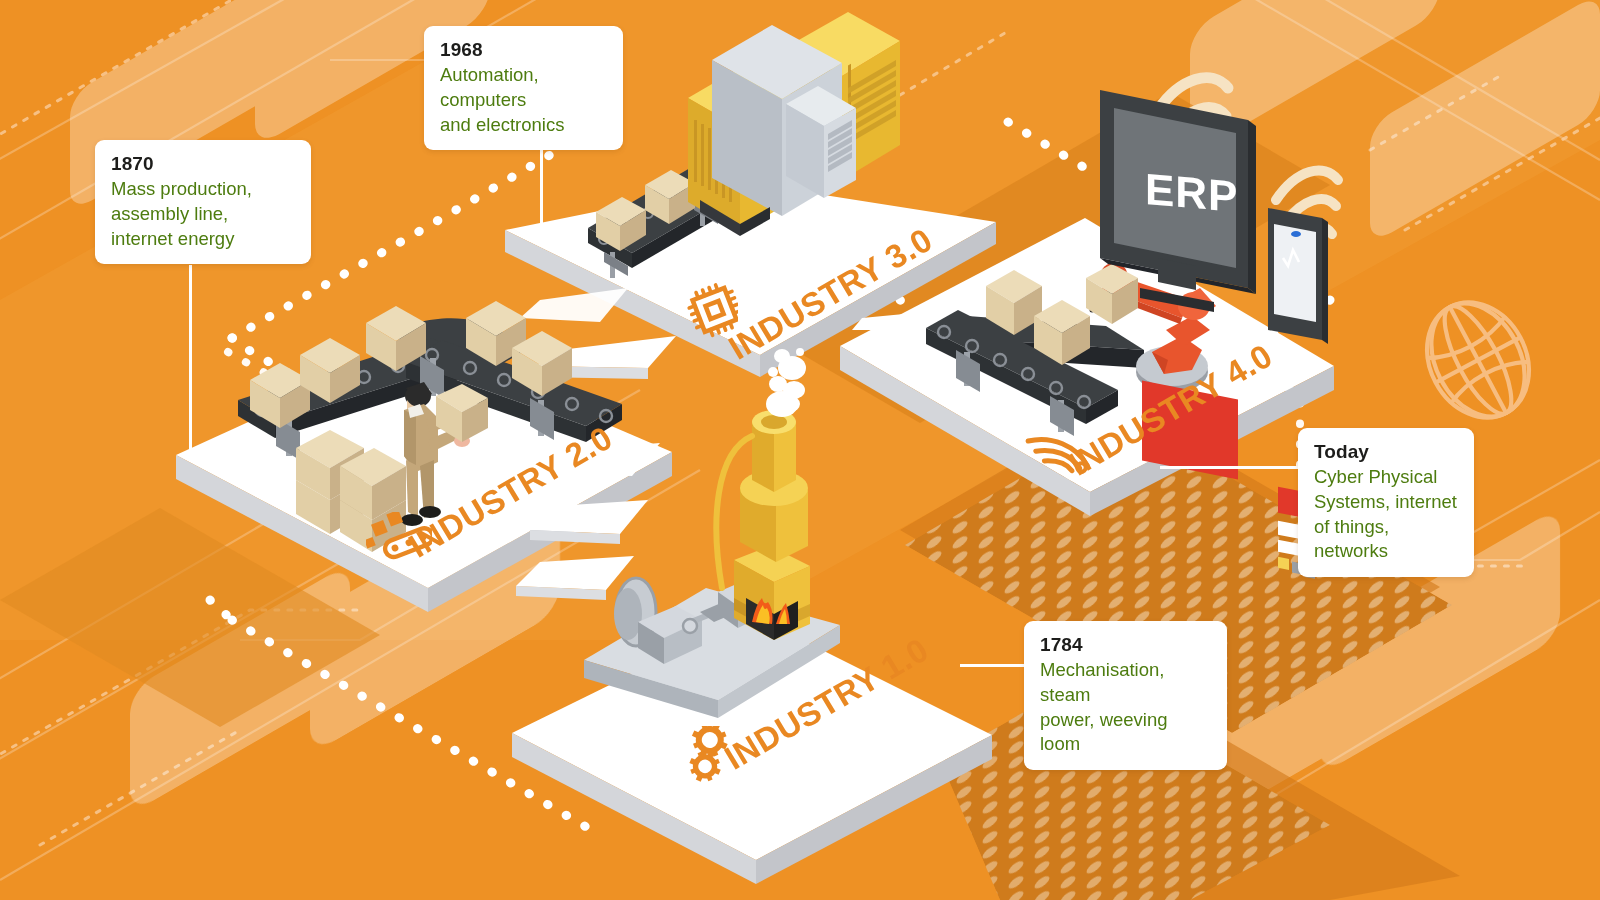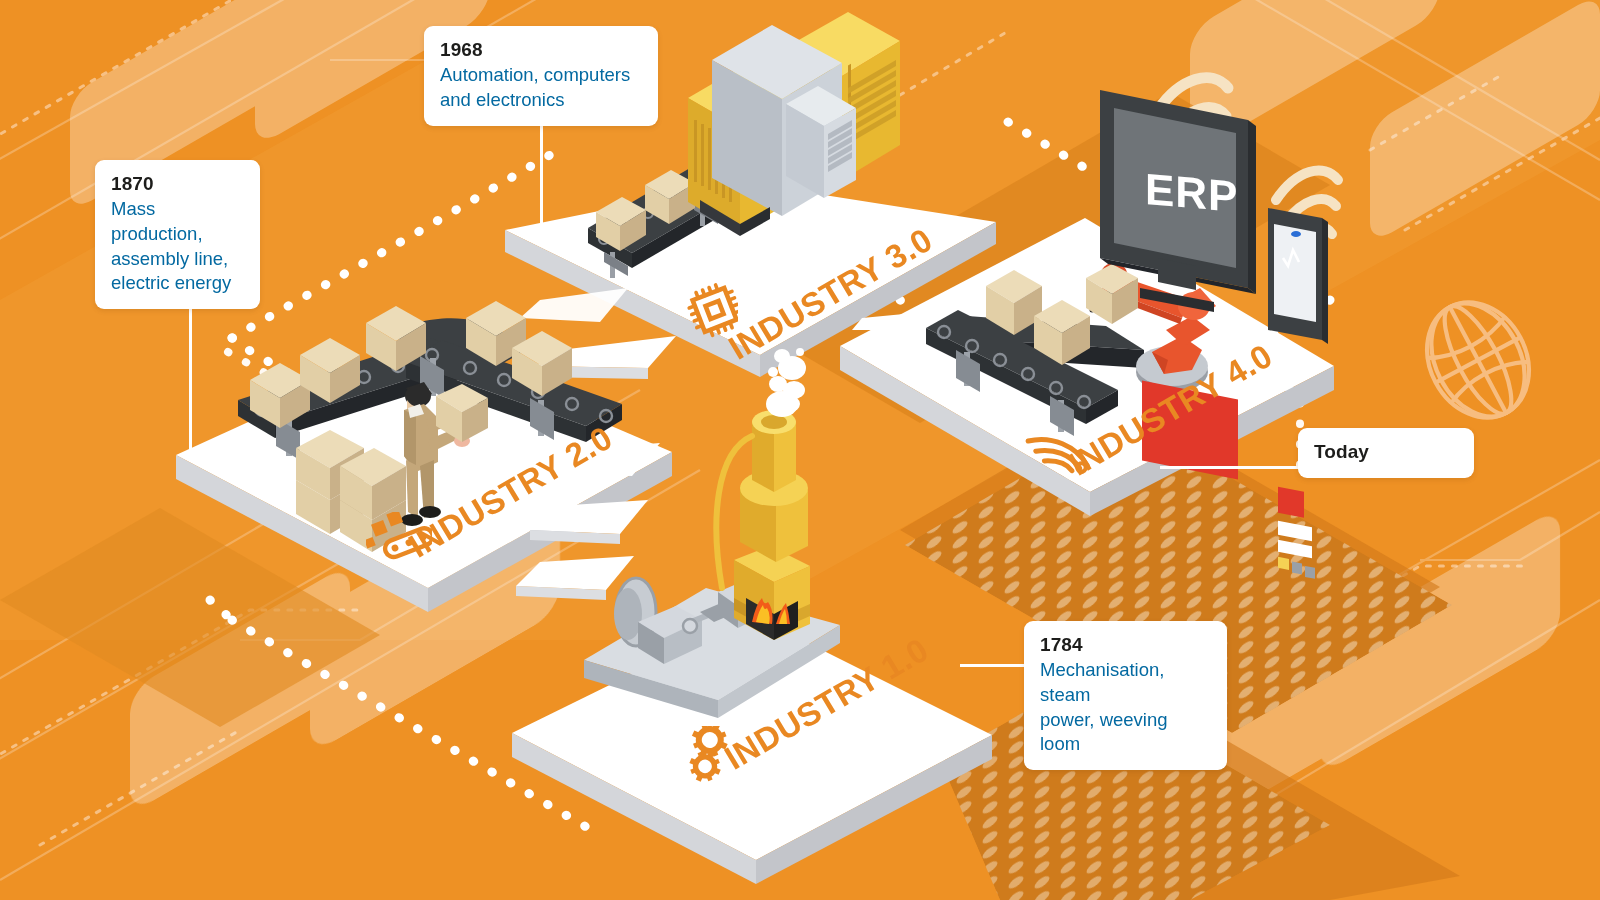--- a/index.html
+++ b/index.html
@@ -22,27 +22,27 @@
     box-shadow:0 2px 5px rgba(120,60,0,.16);
     padding:11px 16px 13px 16px;
     box-sizing:border-box;
     z-index:40;
   }
   .callout .yr{
     font-size:19px;font-weight:bold;color:#1d1d1b;
     line-height:1.34;letter-spacing:.1px;margin:0 0 1px 0;
   }
   .callout .ds{
-    font-size:18.5px;color:#0369a1;line-height:1.33;
+    font-size:18.5px;color:#4d7c0f;line-height:1.33;
     letter-spacing:0px;margin:0;white-space:pre-line;
   }
   .leader{position:absolute;background:#ffffff;z-index:35;}
 
-  #c1968{left:424px;top:26px;width:234px;}
-  #c1870{left:95px;top:160px;width:165px;}
+  #c1968{left:424px;top:26px;width:199px;}
+  #c1870{left:95px;top:140px;width:216px;}
   #ctoday{left:1298px;top:428px;width:176px;}
   #c1784{left:1024px;top:621px;width:203px;}
 
   #l1968{left:540px;top:104px;width:3px;height:130px;}
   #l1870{left:189px;top:265px;width:3px;height:190px;}
   #ltoday{left:1160px;top:466px;width:140px;height:3px;}
   #l1784{left:960px;top:664px;width:66px;height:3px;}
 
   
   .plat-label{
@@ -706,25 +706,28 @@
   <div class="callout" id="c1968">
     <div class="yr">1968</div>
     <div class="ds">Automation, computers
 and electronics</div>
   </div>
 
   <div class="callout" id="c1870">
     <div class="yr">1870</div>
     <div class="ds">Mass production,
 assembly line,
-electric energy</div>
+internet energy</div>
   </div>
 
   <div class="callout" id="ctoday">
     <div class="yr">Today</div>
+    <div class="ds">Cyber Physical
+Systems, internet
+of things, networks</div>
   </div>
 
   <div class="callout" id="c1784">
     <div class="yr">1784</div>
     <div class="ds">Mechanisation, steam
 power, weeving loom</div>
   </div>
 
 </div>
 

